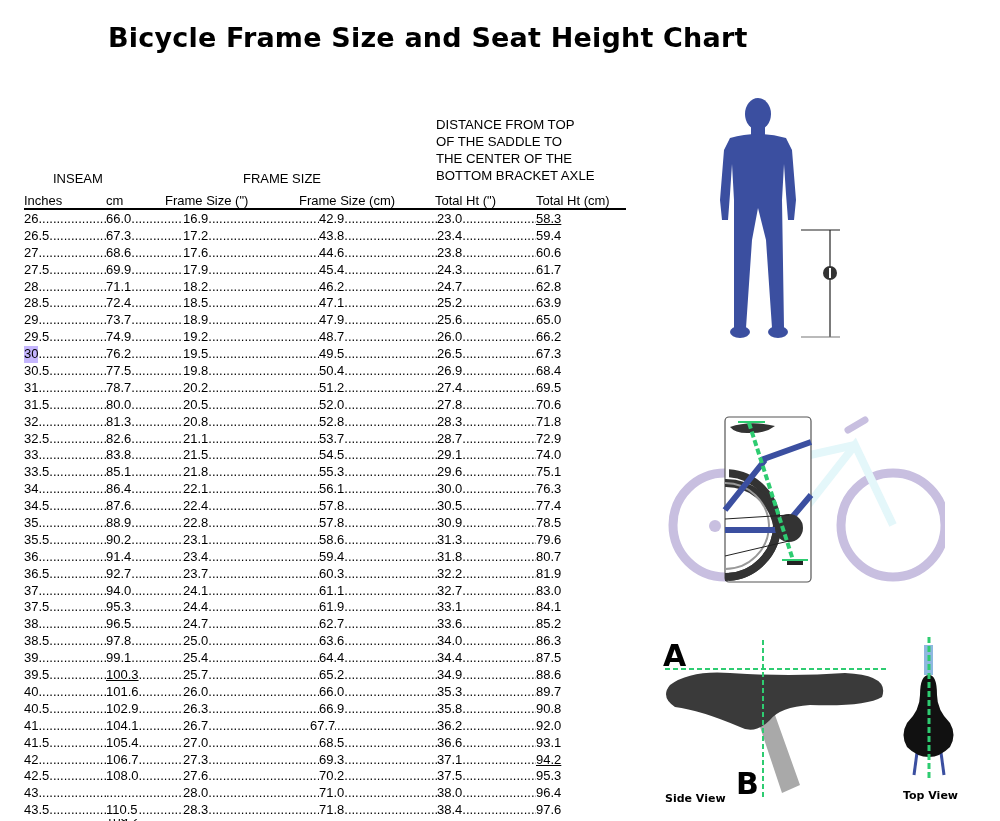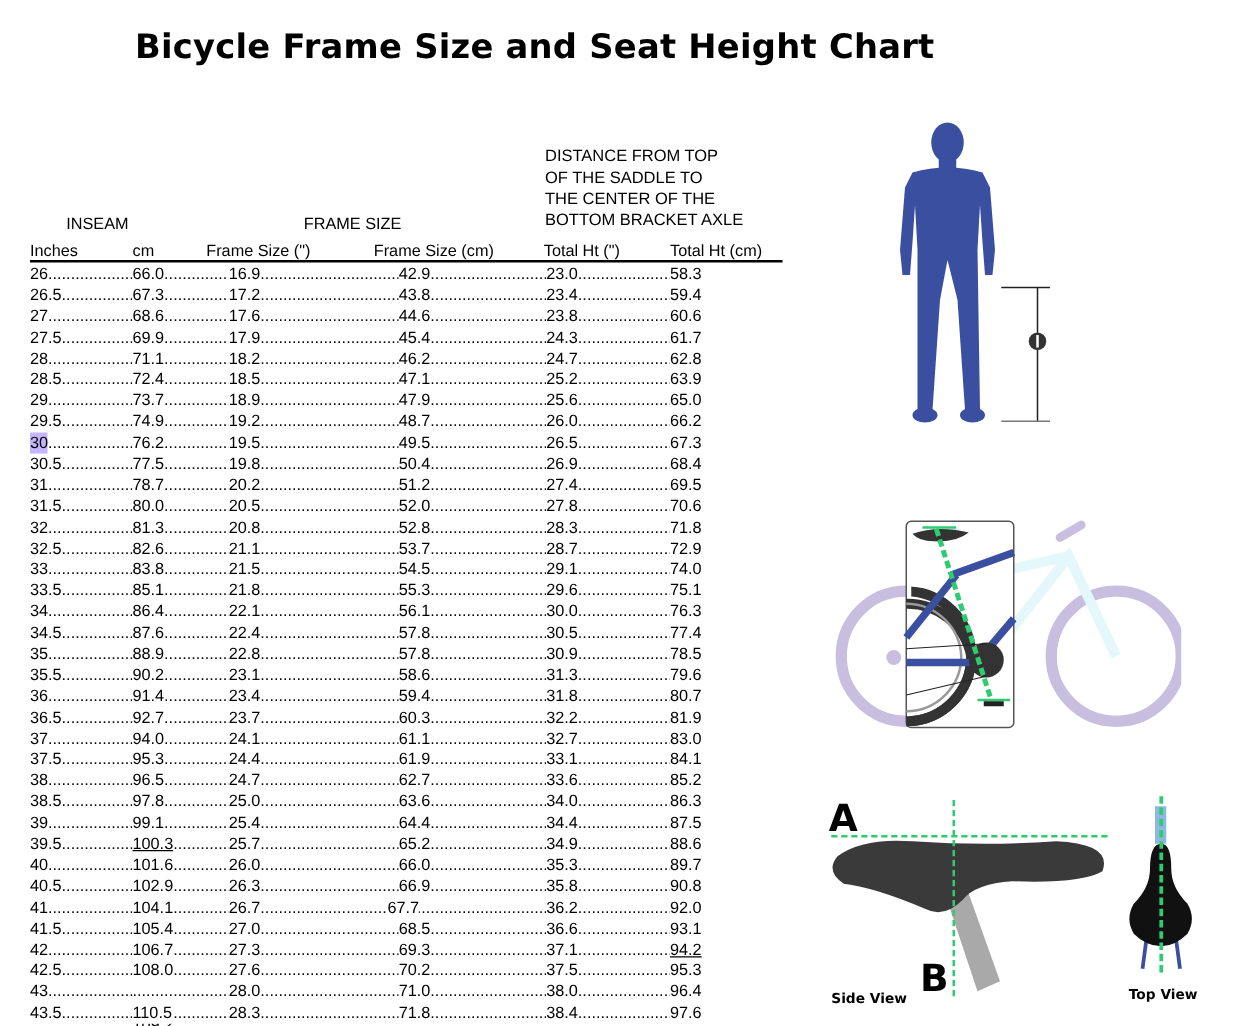--- a/index.html
+++ b/index.html
@@ -44,21 +44,21 @@
       <span style="left: 0px; background: rgb(255, 255, 255); z-index: 2; padding-right: 0px;">26</span>
       <div class="leader" style="left: 0px; width: 82px; z-index: 1;">................................................................................</div>
       <span style="left: 82px; background: rgb(255, 255, 255); z-index: 2; padding-right: 0px;">66.0</span>
       <div class="leader" style="left: 82px; width: 77px; z-index: 1;">................................................................................</div>
       <span style="left: 159px; background: rgb(255, 255, 255); z-index: 2; padding-right: 0px;">16.9</span>
       <div class="leader" style="left: 159px; width: 136px; z-index: 1;">................................................................................</div>
       <span style="left: 295px; background: rgb(255, 255, 255); z-index: 2; padding-right: 0px;">42.9</span>
       <div class="leader" style="left: 295px; width: 118px; z-index: 1;">................................................................................</div>
       <span style="left: 413px; background: rgb(255, 255, 255); z-index: 2; padding-right: 0px;">23.0</span>
       <div class="leader" style="left: 413px; width: 99px; z-index: 1;">................................................................................</div>
-      <span style="left: 512px; background: rgb(255, 255, 255); z-index: 2; padding-right: 0px;">58.3</span>
+      <span style="left: 512px; background: rgb(255, 255, 255); z-index: 2; padding-right: 0px; text-decoration: underline;">58.3</span>
     </div>
     <div class="row">
       <span style="left: 0px; background: rgb(255, 255, 255); z-index: 2; padding-right: 0px;">26.5</span>
       <div class="leader" style="left: 0px; width: 82px; z-index: 1;">................................................................................</div>
       <span style="left: 82px; background: rgb(255, 255, 255); z-index: 2; padding-right: 0px;">67.3</span>
       <div class="leader" style="left: 82px; width: 77px; z-index: 1;">................................................................................</div>
       <span style="left: 159px; background: rgb(255, 255, 255); z-index: 2; padding-right: 0px;">17.2</span>
       <div class="leader" style="left: 159px; width: 136px; z-index: 1;">................................................................................</div>
       <span style="left: 295px; background: rgb(255, 255, 255); z-index: 2; padding-right: 0px;">43.8</span>
       <div class="leader" style="left: 295px; width: 118px; z-index: 1;">................................................................................</div>

